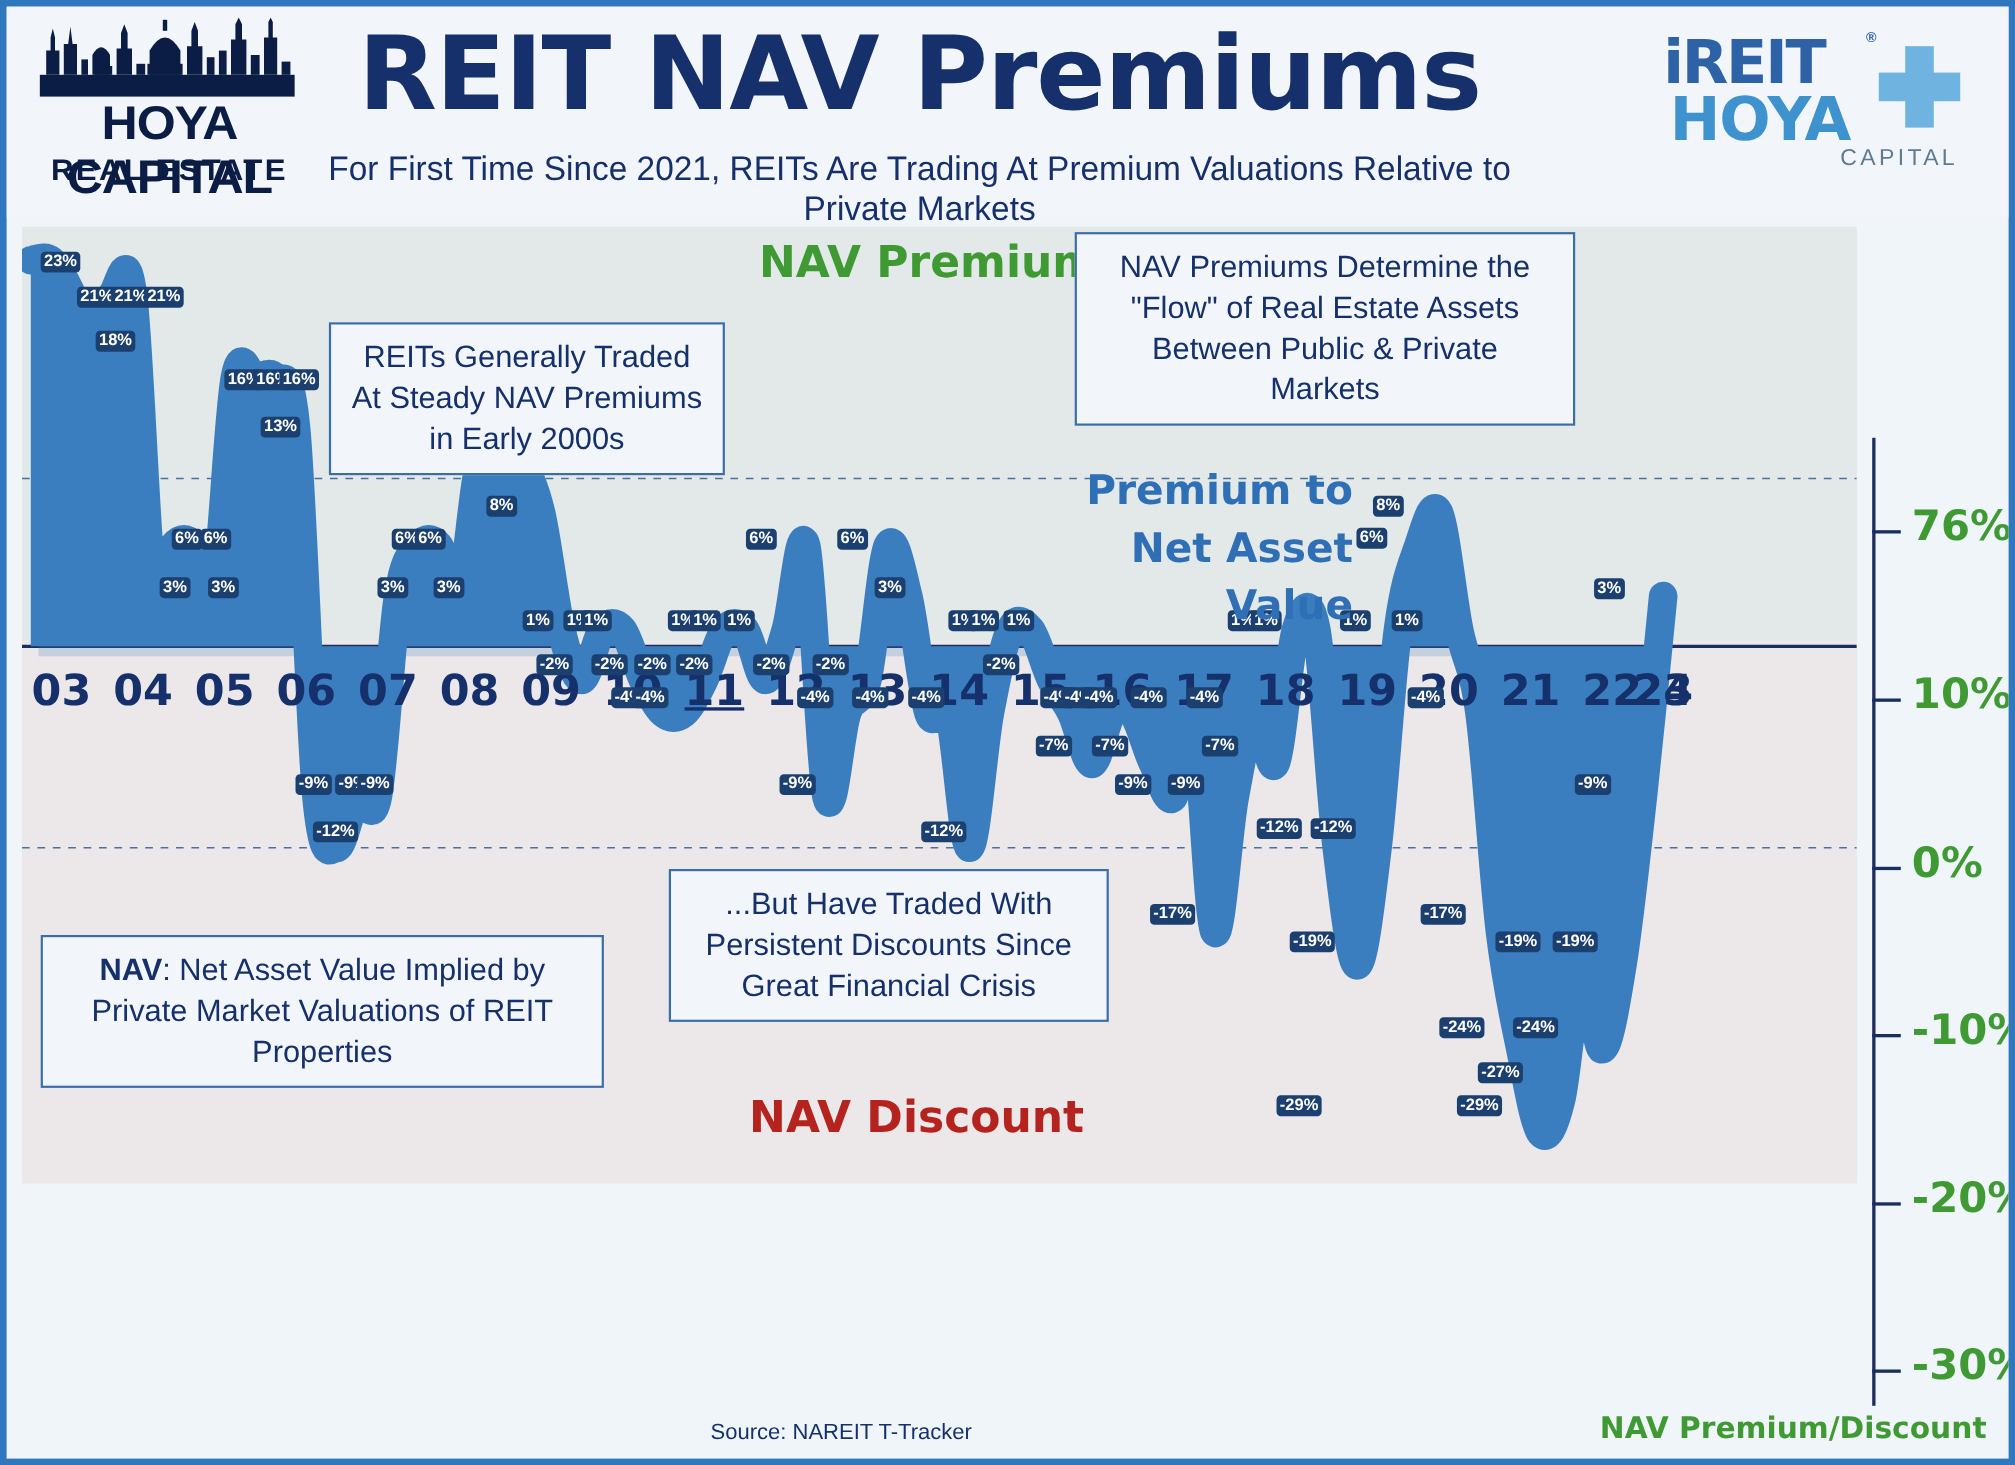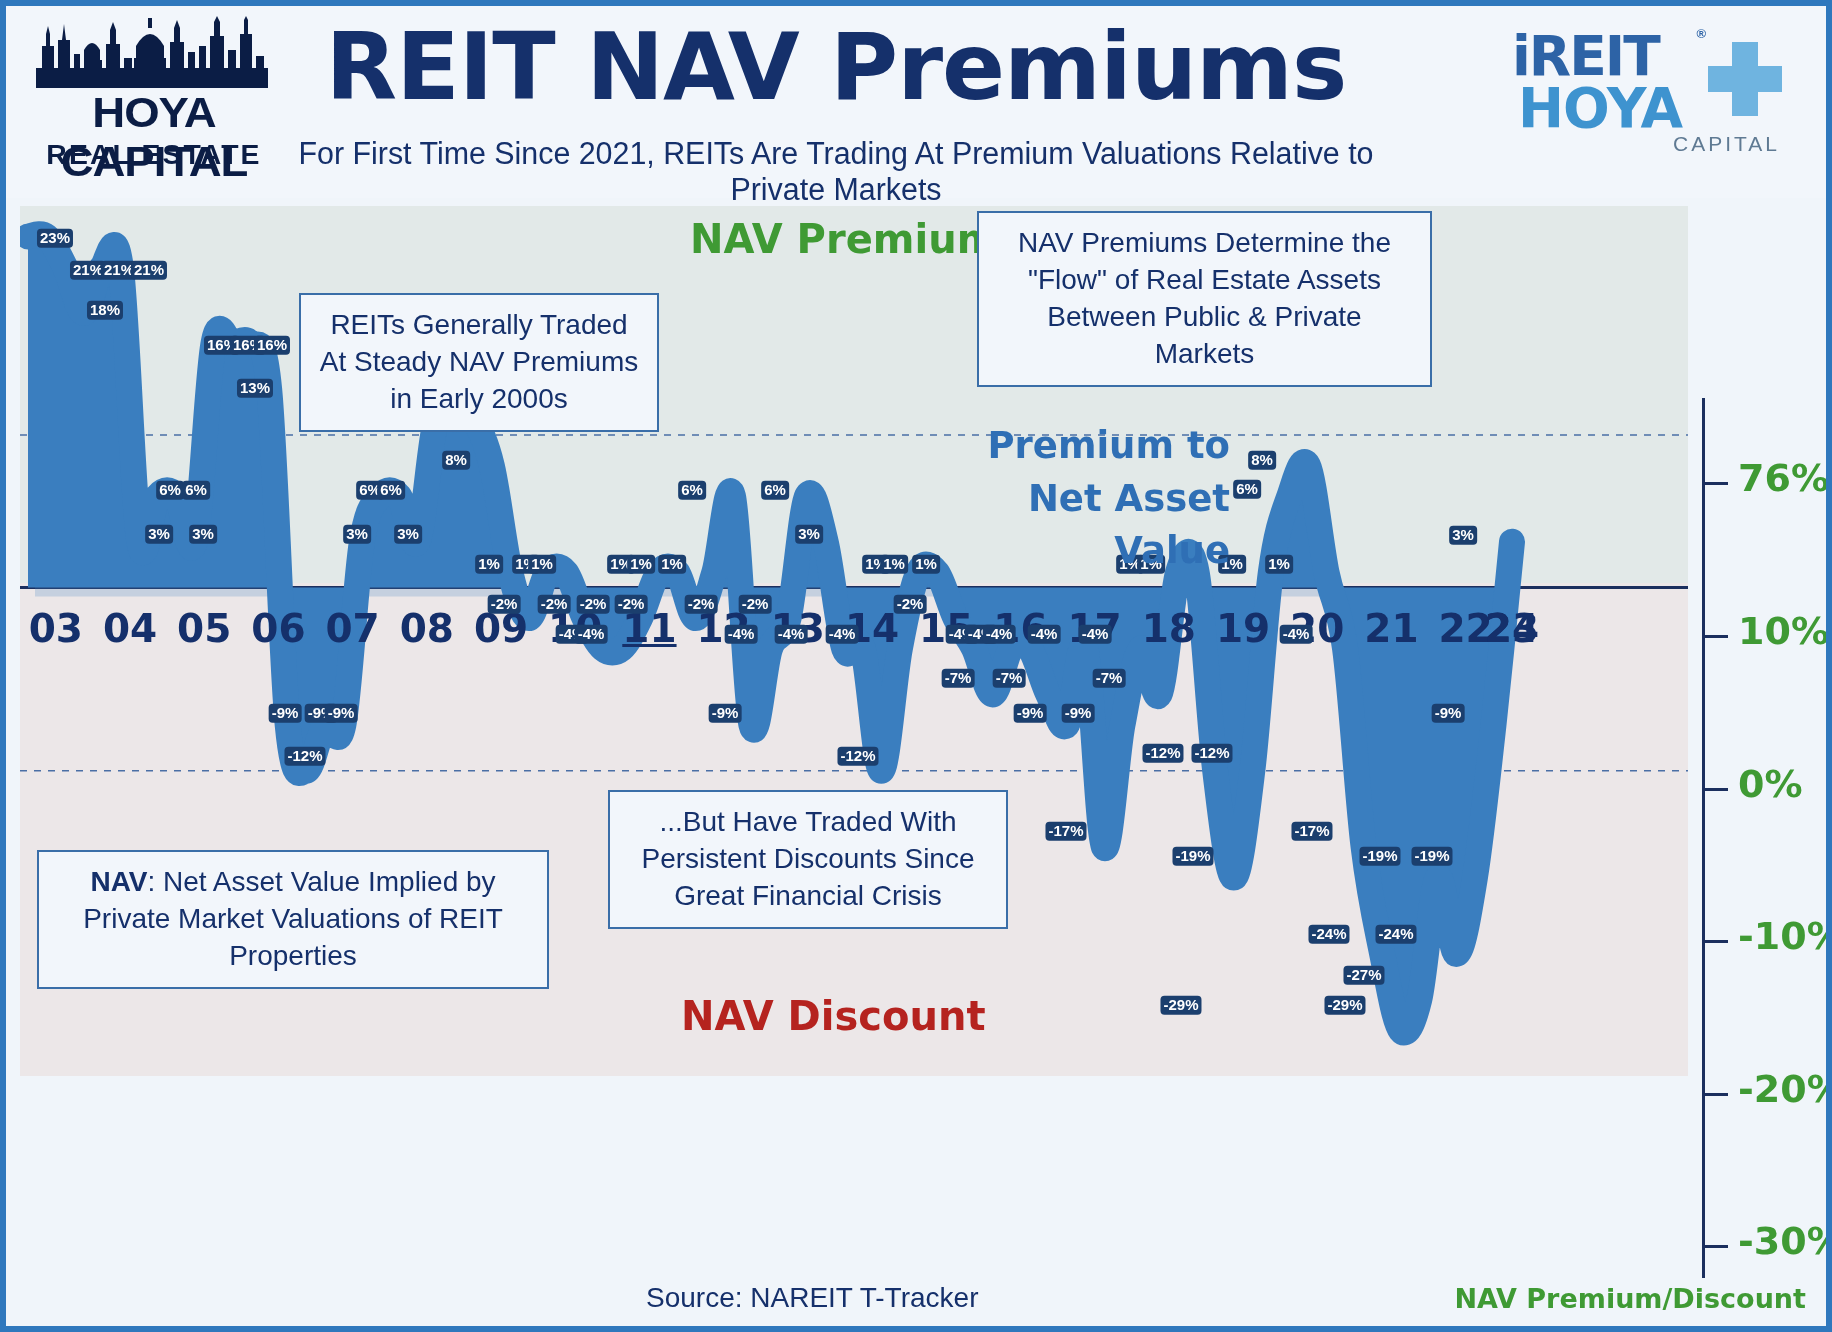--- a/index.html
+++ b/index.html
@@ -176,21 +176,21 @@
     font-size: 37px;
     color: #2f6fb5;
     text-align: right;
     line-height: 1.42;
   }
 
   #source {
     position: absolute;
     left: 640px; bottom: 12px;
     font-family: "Liberation Sans Narrow","Liberation Sans", sans-serif;
-    font-size: 28px;
+    font-size: 20px;
     color: #15306b;
   }
   #legend {
     position: absolute;
     right: 20px; bottom: 12px;
     font-family: "DejaVu Sans","Liberation Sans", sans-serif;
     font-weight: 900;
     font-size: 27px;
     color: #3f9a34;
   }

